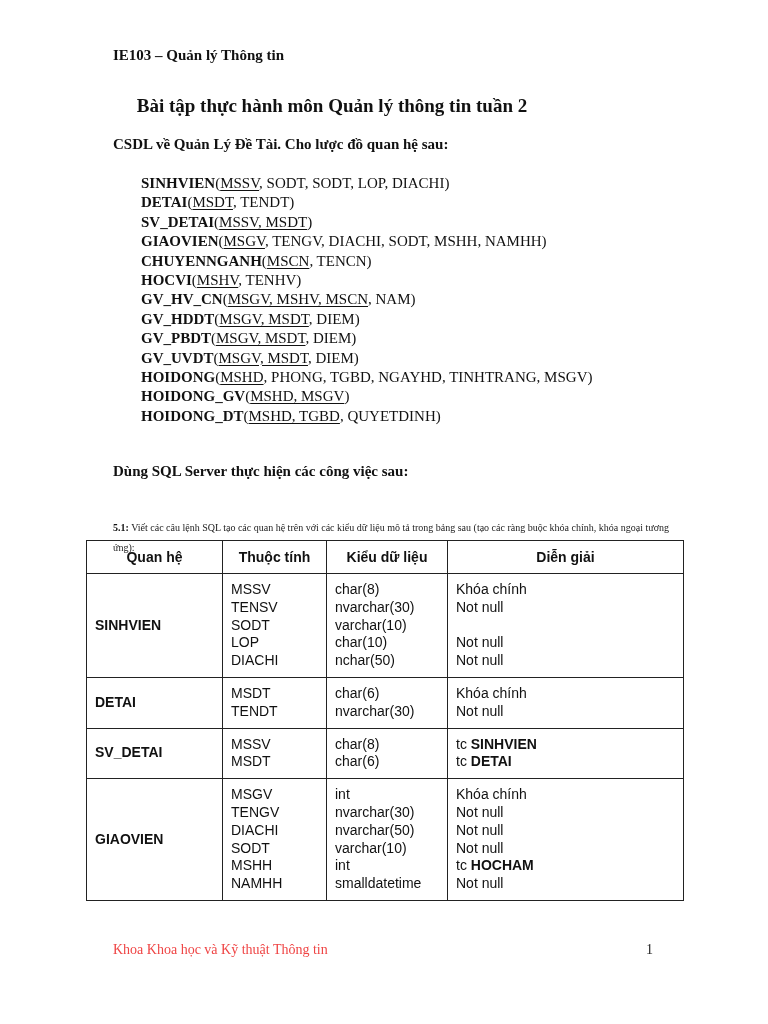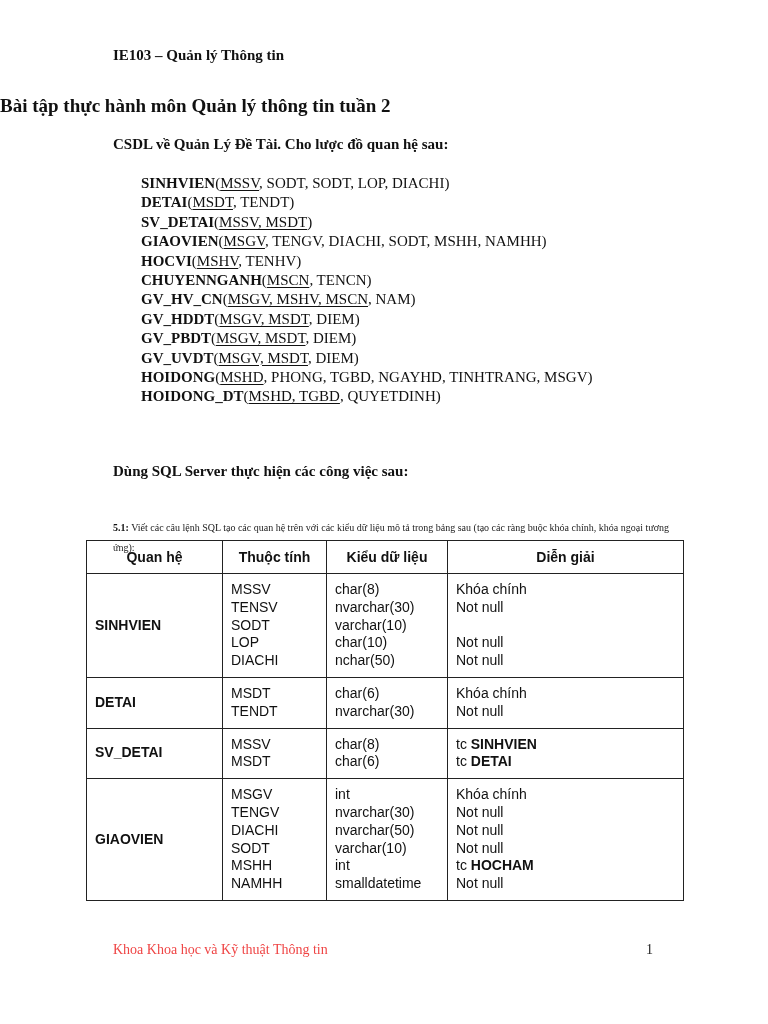--- a/index.html
+++ b/index.html
@@ -5,21 +5,21 @@
     html, body { margin: 0; padding: 0; background: #ffffff; }
     body {
       width: 768px; height: 1024px; position: relative; overflow: hidden;
       font-family: "Liberation Serif", serif; color: #111;
     }
     .abs { position: absolute; }
     .course {
       left: 113px; top: 47px; font-size: 15px; font-weight: bold; font-family: Liberation Serif, serif;
     }
     .title {
-      left: 0; width: 664px; top: 95px; 
+      left: 0; width: 664px; top: 95px; text-align: center;
       font-size: 19px; font-weight: bold;
     }
     .intro {
       left: 113px; top: 136px; font-size: 15px; font-weight: bold;
     }
     .schema {
       left: 141px; top: 174px; font-size: 15px; line-height: 19.4px;
     }
     .schema .rel { font-weight: bold; }
     .schema .key { text-decoration: underline; text-underline-offset: 2px; }
@@ -61,27 +61,28 @@
 <div class="abs course">IE103 – Quản lý Thông tin</div>
 <div class="abs title">Bài tập thực hành môn Quản lý thông tin tuần 2</div>
 <div class="abs intro">CSDL về Quản Lý Đề Tài. Cho lược đồ quan hệ sau:</div>
 
 <div class="abs schema">
 
   <div><span class="rel">SINHVIEN</span><span>(</span><span class="key">MSSV</span><span>, SODT, SODT, LOP, DIACHI)</span></div>
   <div><span class="rel">DETAI</span><span>(</span><span class="key">MSDT</span><span>, TENDT)</span></div>
   <div><span class="rel">SV_DETAI</span><span>(</span><span class="key">MSSV, MSDT</span><span>)</span></div>
   <div><span class="rel">GIAOVIEN</span><span>(</span><span class="key">MSGV</span><span>, TENGV, DIACHI, SODT, MSHH, NAMHH)</span></div>
+  <div><span class="rel">CHUYENNGANH</span><span>(</span><span class="key">MSCN</span><span>, TENCN)</span></div>
   <div><span class="rel">HOCVI</span><span>(</span><span class="key">MSHV</span><span>, TENHV)</span></div>
-  <div><span class="rel">CHUYENNGANH</span><span>(</span><span class="key">MSCN</span><span>, TENCN)</span></div>
   <div><span class="rel">GV_HV_CN</span><span>(</span><span class="key">MSGV, MSHV, MSCN</span><span>, NAM)</span></div>
   <div><span class="rel">GV_HDDT</span><span>(</span><span class="key">MSGV, MSDT</span><span>, DIEM)</span></div>
   <div><span class="rel">GV_PBDT</span><span>(</span><span class="key">MSGV, MSDT</span><span>, DIEM)</span></div>
   <div><span class="rel">GV_UVDT</span><span>(</span><span class="key">MSGV, MSDT</span><span>, DIEM)</span></div>
   <div><span class="rel">HOIDONG</span><span>(</span><span class="key">MSHD</span><span>, PHONG, TGBD, NGAYHD, TINHTRANG, MSGV)</span></div>
+  <div><span class="rel">HOIDONG_GV</span><span>(</span><span class="key">MSHD, MSGV</span><span>)</span></div>
   <div><span class="rel">HOIDONG_DT</span><span>(</span><span class="key">MSHD, TGBD</span><span>, QUYETDINH)</span></div>
 </div>
 
 <div class="abs task-head">Dùng SQL Server thực hiện các công việc sau:</div>
 <div class="abs task"><b>5.1:</b><span> Viết các câu lệnh SQL tạo các quan hệ trên với các kiểu dữ liệu mô tả trong bảng sau (tạo các ràng buộc khóa chính, khóa ngoại tương ứng):</span></div>
 
 <table class="dt">
   <thead>
     <tr>
       <th class="c1">Quan hệ</th>

